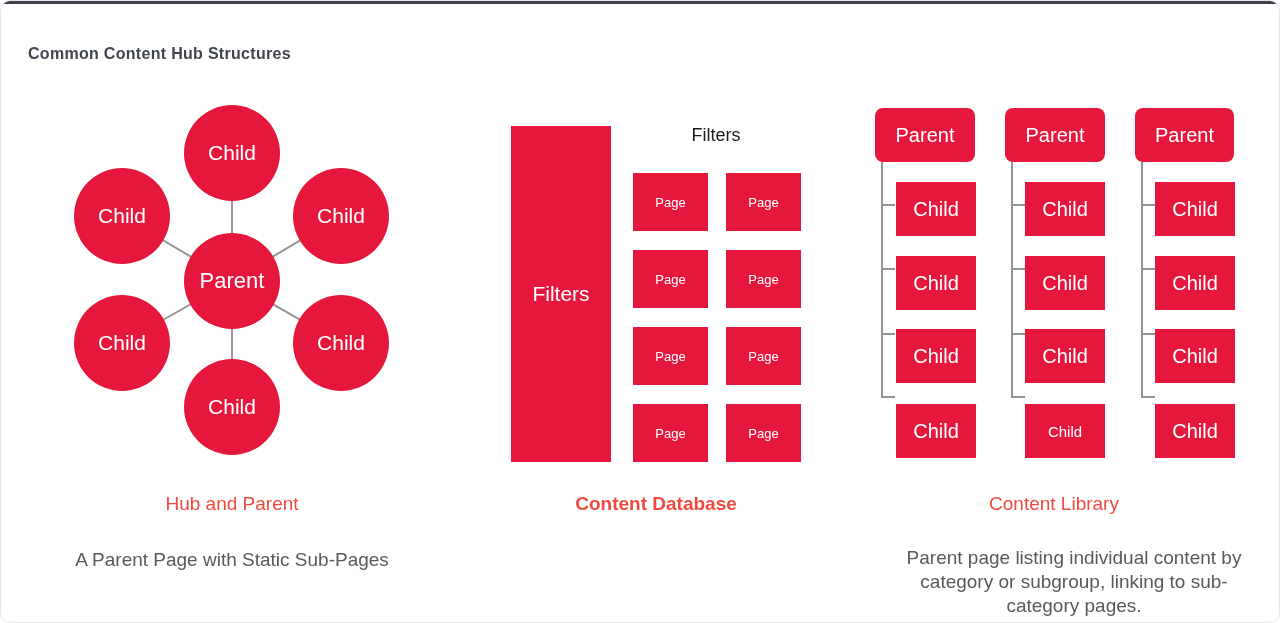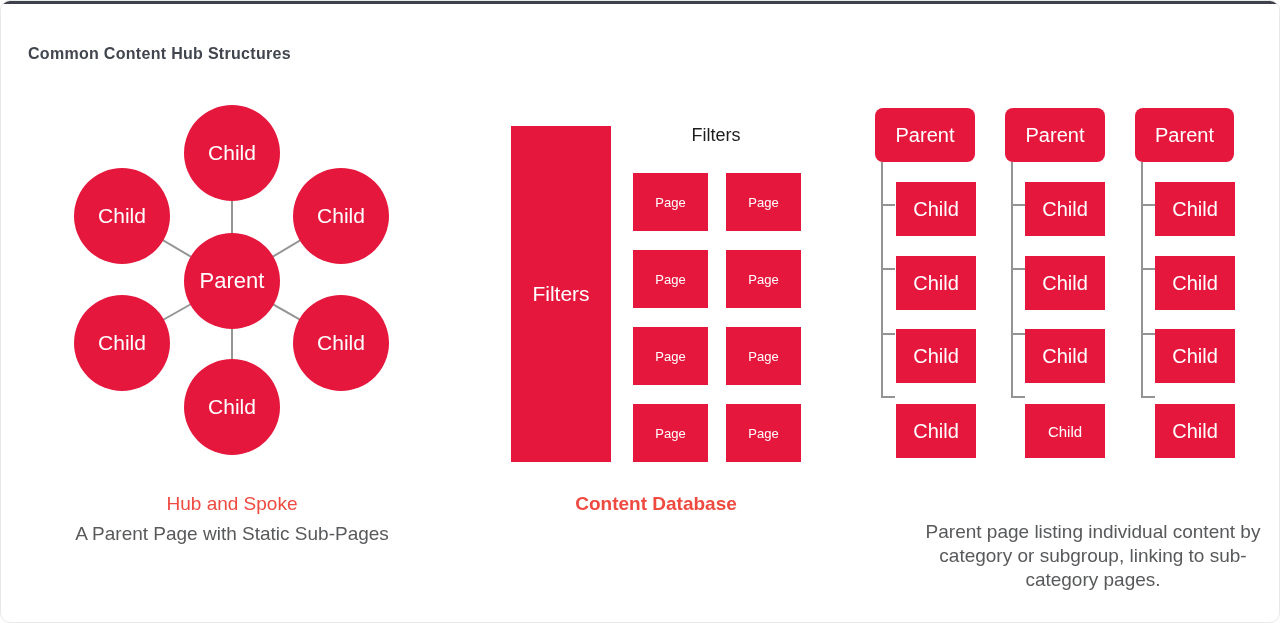--- a/index.html
+++ b/index.html
@@ -80,20 +80,21 @@
     text-align: center;
     font-size: 19px;
     color: var(--caption-red, #ef4a40);
   }
   .subtitle {
     position: absolute;
     text-align: center;
     font-size: 19px;
     line-height: 24px;
     color: var(--subtitle-gray, #58595b);
+    margin-top: 26px;
   }
 </style>
 </head>
 <body>
 
 <div class="canvas">
 
   <div class="top-strip"></div>
 
   <div class="page-title">Common Content Hub Structures</div>
@@ -157,19 +158,20 @@
   <div class="redbox lib-child" style="left:1024px; top:255px;">Child</div>
   <div class="redbox lib-child" style="left:1024px; top:328px;">Child</div>
   <div class="redbox lib-child small-label" style="left:1024px; top:403px;">Child</div>
 
   <div class="redbox lib-parent" style="left:1134px; top:107px; width:99px;">Parent</div>
   <div class="redbox lib-child" style="left:1154px; top:181px;">Child</div>
   <div class="redbox lib-child" style="left:1154px; top:255px;">Child</div>
   <div class="redbox lib-child" style="left:1154px; top:328px;">Child</div>
   <div class="redbox lib-child" style="left:1154px; top:403px;">Child</div>
 
-  <div class="caption" style="left:81px; top:492px;">Hub and Spoke</div>
+  <div class="caption" style="left:81px; top:492px;">Hub and Parent</div>
   <div class="caption" style="left:505px; top:492px;font-weight:bold;">Content Database</div>
+  <div class="caption" style="left:903px; top:492px;">Content Library</div>
 
   <div class="subtitle" style="left:31px; top:521px; width:400px;">A Parent Page with Static Sub-Pages</div>
-  <div class="subtitle" style="left:916px; top:519px; width:352px;">Parent page listing individual content by category or subgroup, linking to sub-category pages.</div>
+  <div class="subtitle" style="left:897px; top:519px; width:352px;">Parent page listing individual content by category or subgroup, linking to sub-category pages.</div>
 
 </div>
 
 </body></html>

